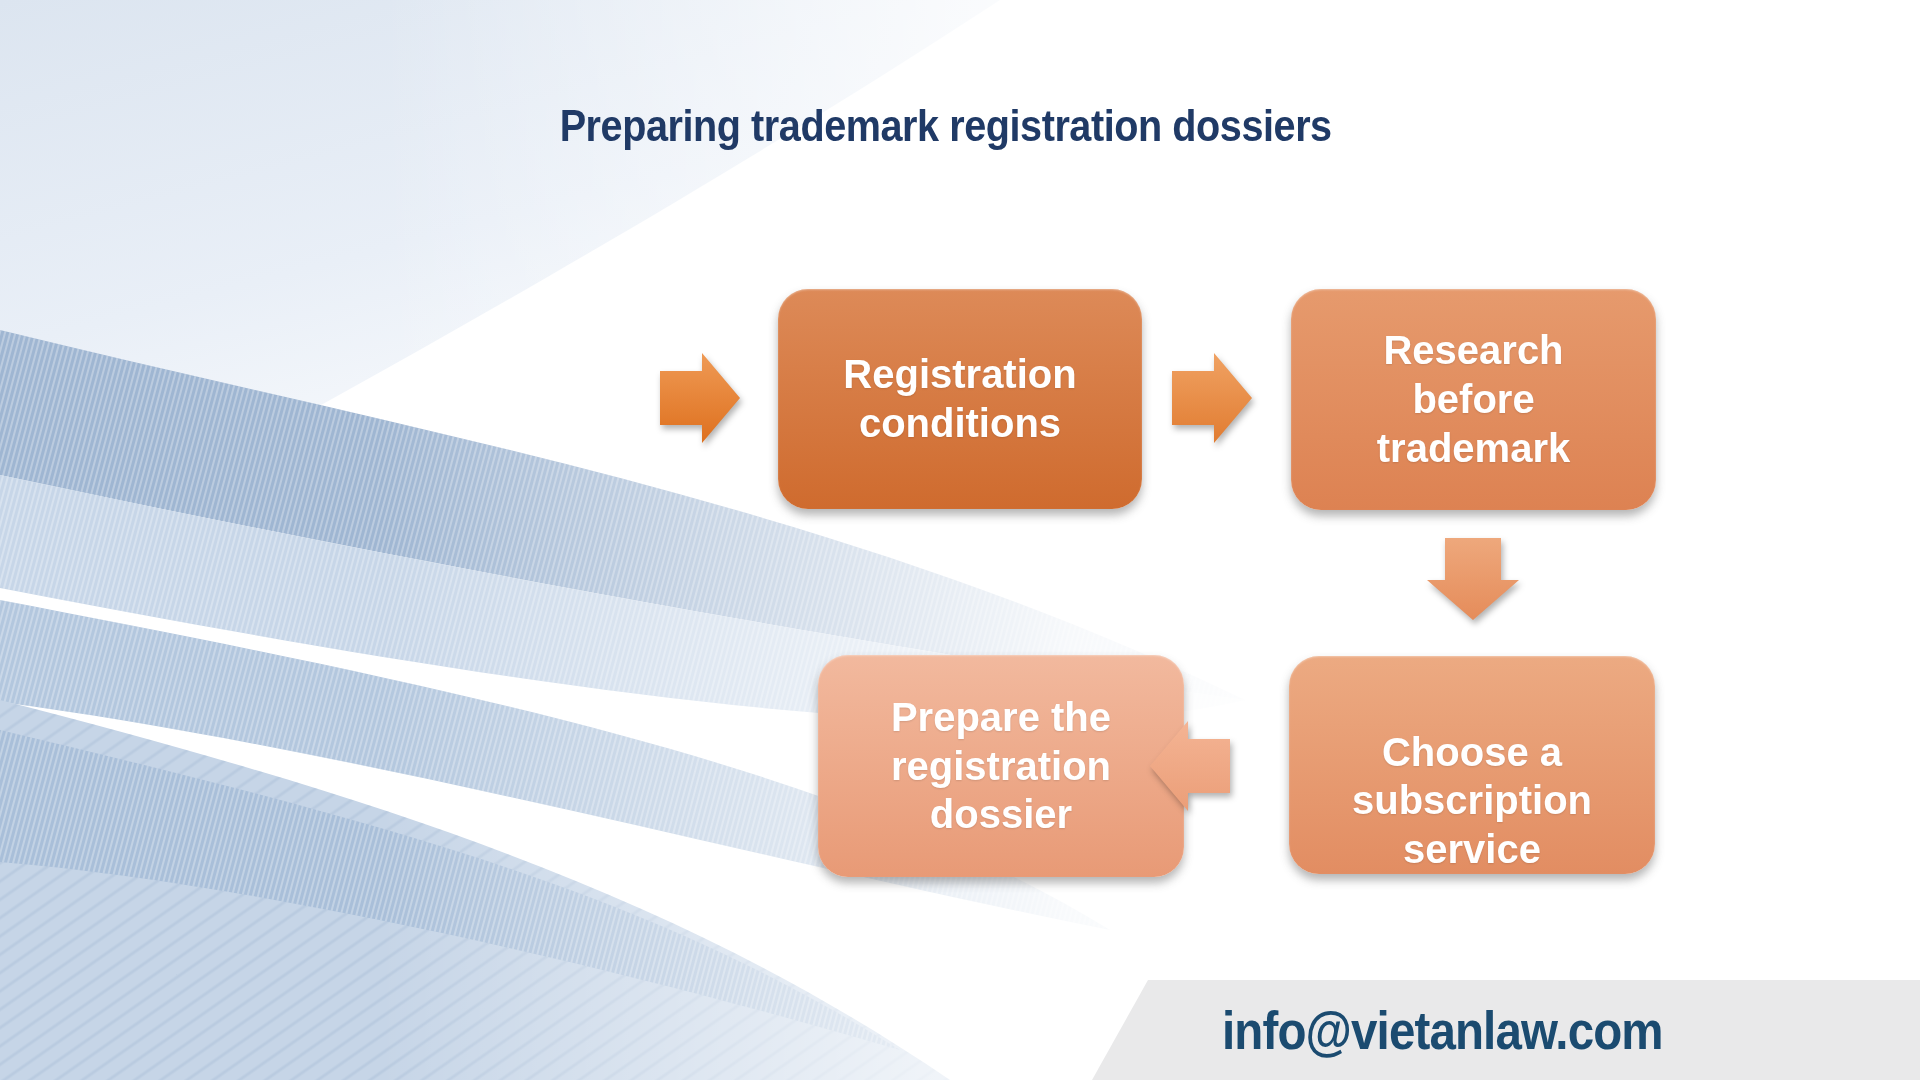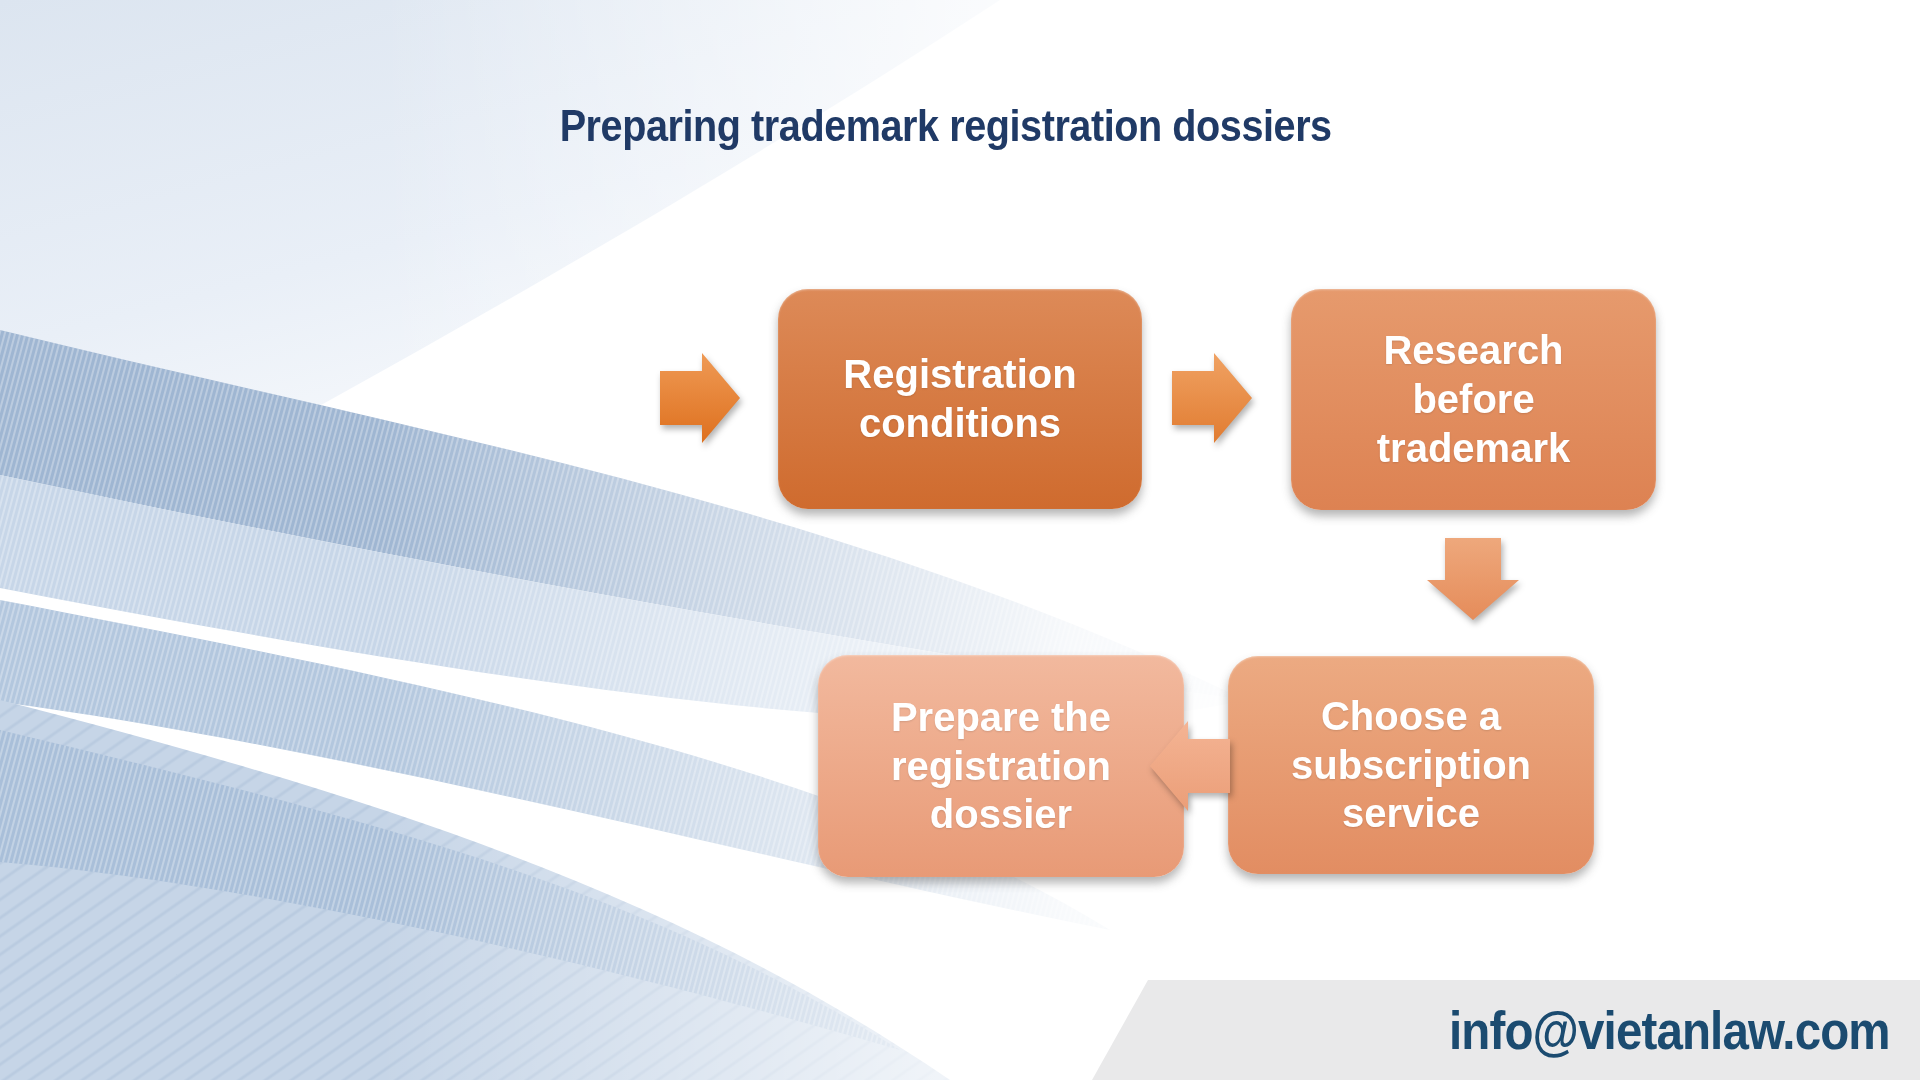--- a/index.html
+++ b/index.html
@@ -18,33 +18,33 @@
   .step {
     position:absolute; display:flex; align-items:center; justify-content:center;
     text-align:center; color:#ffffff; font-weight:bold; font-size:40px; line-height:1.22;
     border-radius:30px; padding:0 26px; box-sizing:border-box;
     box-shadow:0 6px 10px rgba(70,70,70,0.40), inset 0 1px 2px rgba(255,255,255,0.35);
     text-shadow:0 1px 2px rgba(0,0,0,0.12);
   }
   .s1 { left:265px;  top:288px; width:362px; height:220px; }
   .s2 { left:778px;  top:289px; width:364px; height:220px;text-align:center; }
   .s3 { left:1291px; top:289px; width:365px; height:221px; }
-  .s4 { left:1228px; top:656px; width:366px; height:218px; }
+  .s4 { left:1289px; top:656px; width:366px; height:218px;align-items:flex-end; }
   .s5 { left:818px;  top:655px; width:366px; height:222px; }
 
   .arrow { position:absolute; filter:drop-shadow(2px 4px 3px rgba(0,0,0,0.30)); }
   .a1 { left:660px;  top:353px; }
   .a2 { left:1172px; top:353px; }
   .a3 { left:1427px; top:538px; }
   .a4 { left:1150px; top:721px; }
 
   .footer {
     position:absolute; left:1092px; top:980px; width:828px; height:100px;
     clip-path:polygon(56px 0, 100% 0, 100% 100%, 0 100%);
-    display:flex; align-items:center; justify-content:flex-end;
+    display:flex; align-items:center; justify-content:flex-start;
   }
   .email {
     font-size:54px; font-weight:bold; letter-spacing:-1px; margin-left:100px;
     transform:scaleX(0.88); transform-origin:center;
   }
 </style>
 </head>
 <body>
 
 <div class="stage">

